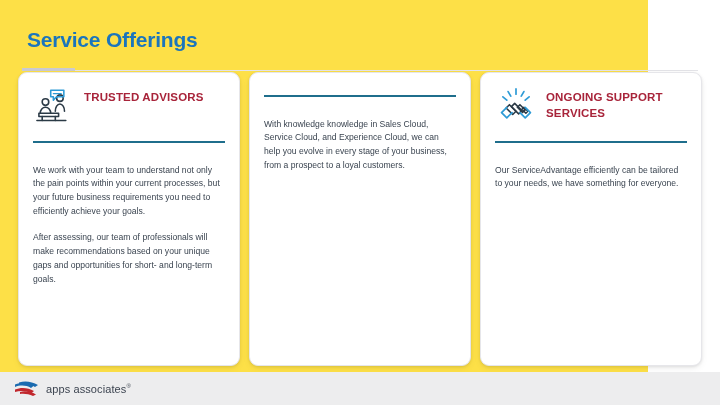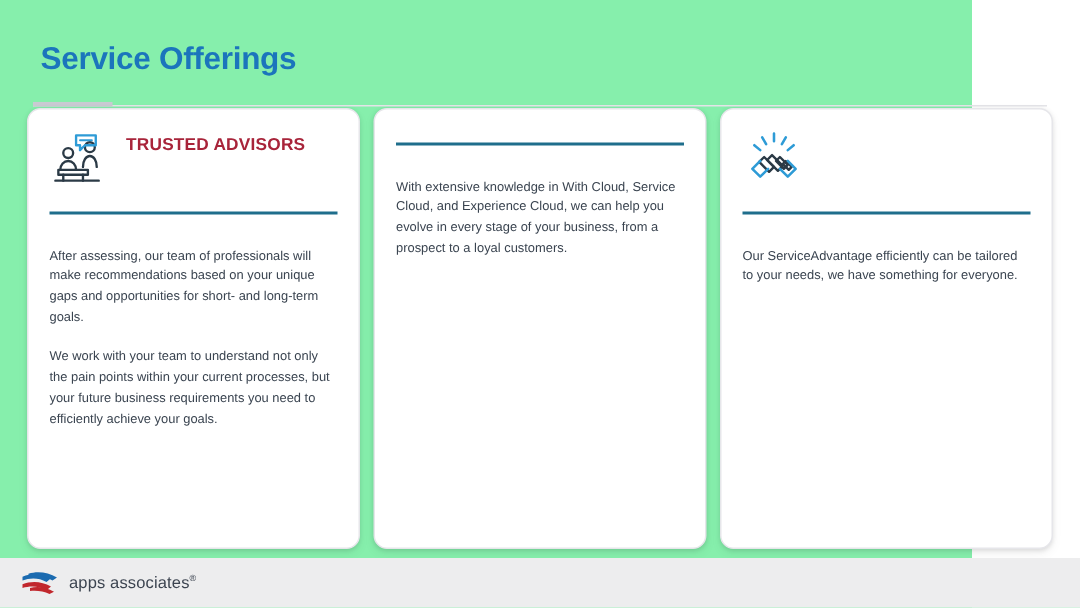--- a/index.html
+++ b/index.html
@@ -12,21 +12,21 @@
     background: #ffffff;
     font-family: "Liberation Sans", sans-serif;
     overflow: hidden;
     position: relative;
   }
 
   .slide {
     position: relative;
     width: 648px;
     height: 405px;
-    background: #86efac;
+    background: #fde047;
   }
 
   
   .page-title {
     position: absolute;
     left: 27px;
     top: 28px;
     font-size: 21px;
     font-weight: bold;
     color: #1b75bc;
@@ -184,49 +184,50 @@
             <path d="M27 8h20v10H36l-5 5v-5h-4z"></path>
           </g>
           <g stroke="#2e9bd6" stroke-width="2" stroke-linecap="round">
             <path d="M31 13h12"></path>
           </g>
         </svg>
         <div class="card-title">TRUSTED ADVISORS</div>
       </div>
       <div class="card-divider"></div>
       <div class="card-body">
+        <p class="card-para">We work with your team to understand not only the pain points within your current processes, but your future business requirements you need to efficiently achieve your goals.</p>
         <p class="card-para">After assessing, our team of professionals will make recommendations based on your unique gaps and opportunities for short- and long-term goals.</p>
-        <p class="card-para">We work with your team to understand not only the pain points within your current processes, but your future business requirements you need to efficiently achieve your goals.</p>
       </div>
     </div>
 
     <div class="card">
       <div class="card-divider"></div>
       <div class="card-body">
-        <p class="card-para">With extensive knowledge in With Cloud, Service Cloud, and Experience Cloud, we can help you evolve in every stage of your business, from a prospect to a loyal customers.</p>
+        <p class="card-para">With knowledge knowledge in Sales Cloud, Service Cloud, and Experience Cloud, we can help you evolve in every stage of your business, from a prospect to a loyal customers.</p>
       </div>
     </div>
 
     <div class="card">
       <div class="card-head">
         <svg class="card-icon" viewBox="0 0 64 64">
           <g fill="none" stroke="#2e9bd6" stroke-width="2.6" stroke-linecap="round">
             <path d="M32 6v8M20 10l4 7M44 10l-4 7M12 18l6 5M52 18l-6 5"></path>
           </g>
           <g fill="none" stroke="#2b3a46" stroke-width="2.4" stroke-linecap="round" stroke-linejoin="round">
             <path d="M22 30l-5 5 10 10 5-5z"></path>
             <path d="M30 28l-5 5 11 11 5-5z"></path>
             <path d="M38 30l-4 4 8 8 4-4z"></path>
             <path d="M44 34l-3 3 6 6 3-3z"></path>
           </g>
           <g fill="none" stroke="#2e9bd6" stroke-width="2.6" stroke-linecap="round" stroke-linejoin="round">
             <path d="M18 34l-8 8 8 8 8-8"></path>
             <path d="M46 34l8 8-8 8-8-8"></path>
           </g>
         </svg>
+        <div class="card-title">ONGOING SUPPORT SERVICES</div>
       </div>
       <div class="card-divider"></div>
       <div class="card-body">
         <p class="card-para">Our ServiceAdvantage efficiently can be tailored to your needs, we have something for everyone.</p>
       </div>
     </div>
 
   </div>
 
   <div class="footer">

